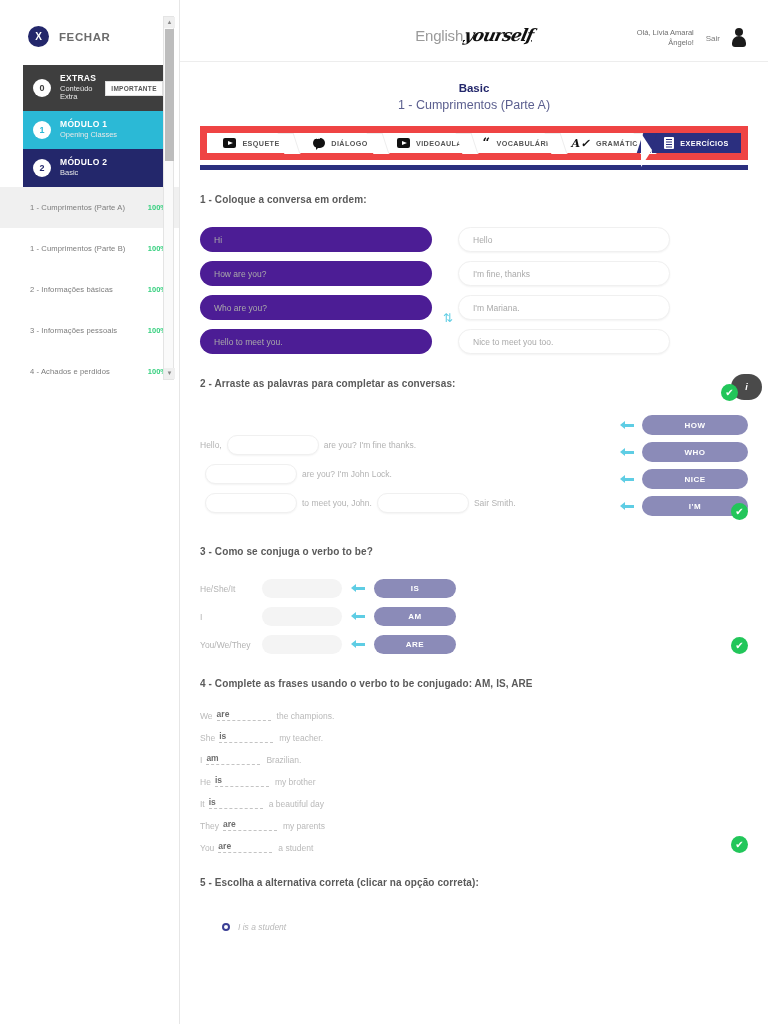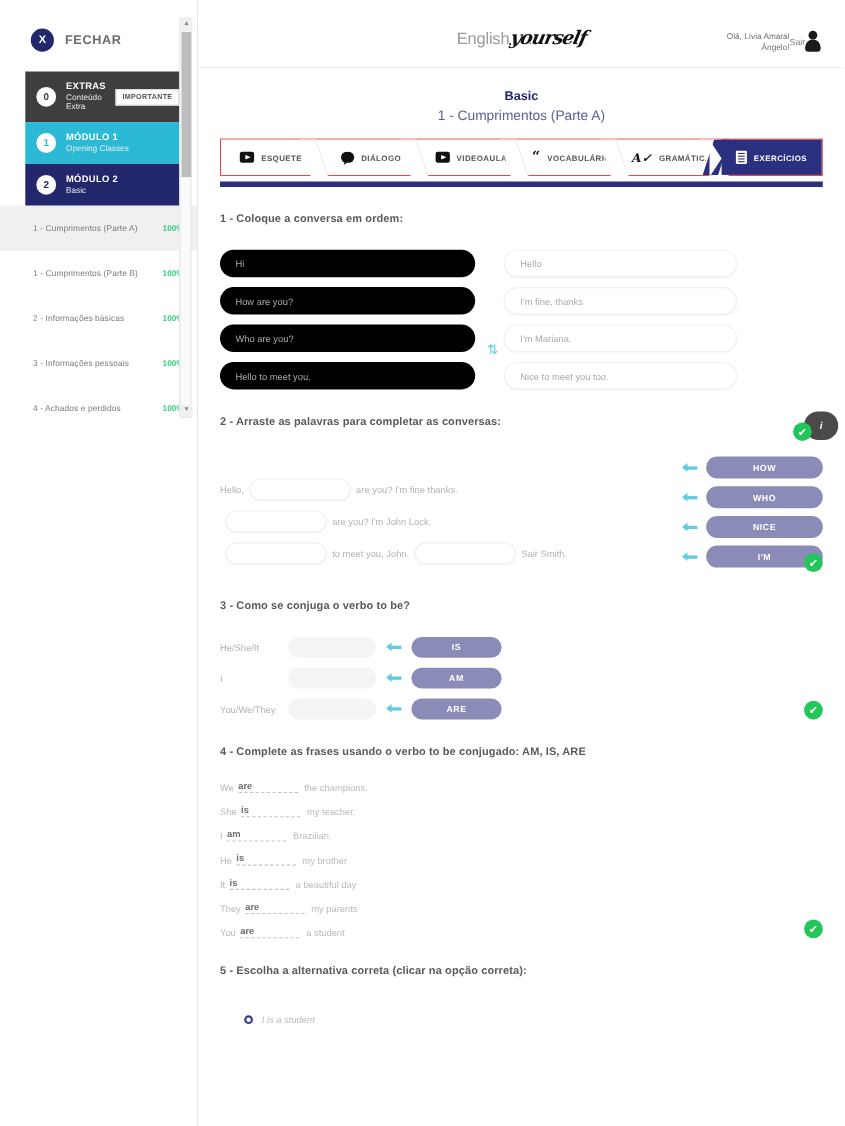--- a/index.html
+++ b/index.html
@@ -114,21 +114,21 @@
   .logo-yourself {
     font-family: "DejaVu Serif", serif;
     font-size: 17px; font-weight: bold; font-style: italic;
     color: #111; letter-spacing: -1px;
     text-decoration: underline; text-decoration-thickness: 2px;
     text-underline-offset: -1px;
     transform: skewX(-12deg);
   }
   .user-area {
     position: absolute; right: 22px; top: 28px;
-    display: flex; align-items: center; gap: 0;
+    display: flex; align-items: center; gap: 12px;
   }
   .greet {
     font-size: 7.5px; color: #6f6f6f; text-align: right;
     line-height: 1.35; max-width: 78px;
   }
   .logout { font-size: 8px; color: #7a7a7a; }
   .avatar-ic { width: 14px; height: 20px; position: relative; }
   .avatar-ic::before {
     content: ""; position: absolute; left: 3px; top: 0;
     width: 8px; height: 8px; border-radius: 50%; background: #1b1b1b;
@@ -143,21 +143,21 @@
   .lh-module {
     font-size: 11.5px; font-weight: bold; color: #23276b;
     display: block; margin-bottom: 4px;
   }
   .lh-title { font-size: 12.5px; color: #5b5f8f; display: block; }
 
   
   .tabs-wrap { padding: 0 20px; }
   .tabs {
     display: flex; height: 34px; align-items: stretch;
-    border: 1px solid #ef4444; background: #fff;
+    border: 7px solid #ef4444; background: #fff;
   }
   .tab {
     flex: 1 1 0; position: relative;
     display: flex; align-items: center; justify-content: center;
     gap: 6px; font-size: 7.2px; font-weight: bold;
     color: #555; letter-spacing: 0.4px;
     background: #ffffff;
   }
   .tab:not(:last-child)::after {
     content: ""; position: absolute; right: -1px; top: 0;
@@ -235,21 +235,21 @@
   
   .ex1 { display: flex; margin-top: 22px; position: relative; align-items: flex-start; }
   .ex1-col { display: flex; flex-direction: column; gap: 9px; }
   .ex1-left { width: 232px; }
   .ex1-right { width: 212px; margin-left: 26px; }
   .pill {
     height: 25px; border-radius: 13px;
     display: flex; align-items: center; padding-left: 14px;
     font-size: 8.5px; color: #aaaaaa;
   }
-  .pill.grey { background: #000000; }
+  .pill.grey { background: #4c1d95; }
   .pill.white { background: #ffffff; border: 1px solid #f0f0f0; box-shadow: 0 1px 2px rgba(0,0,0,0.05); }
   .updown {
     position: absolute; left: 243px; top: 85px;
     font-size: 12px; color: #5ecde4; line-height: 1;
     letter-spacing: -2px;
   }
   .badge-check {
     width: 17px; height: 17px; border-radius: 50%;
     background: #22c65a; color: #fff;
     font-size: 10px; display: flex; align-items: center; justify-content: center;

